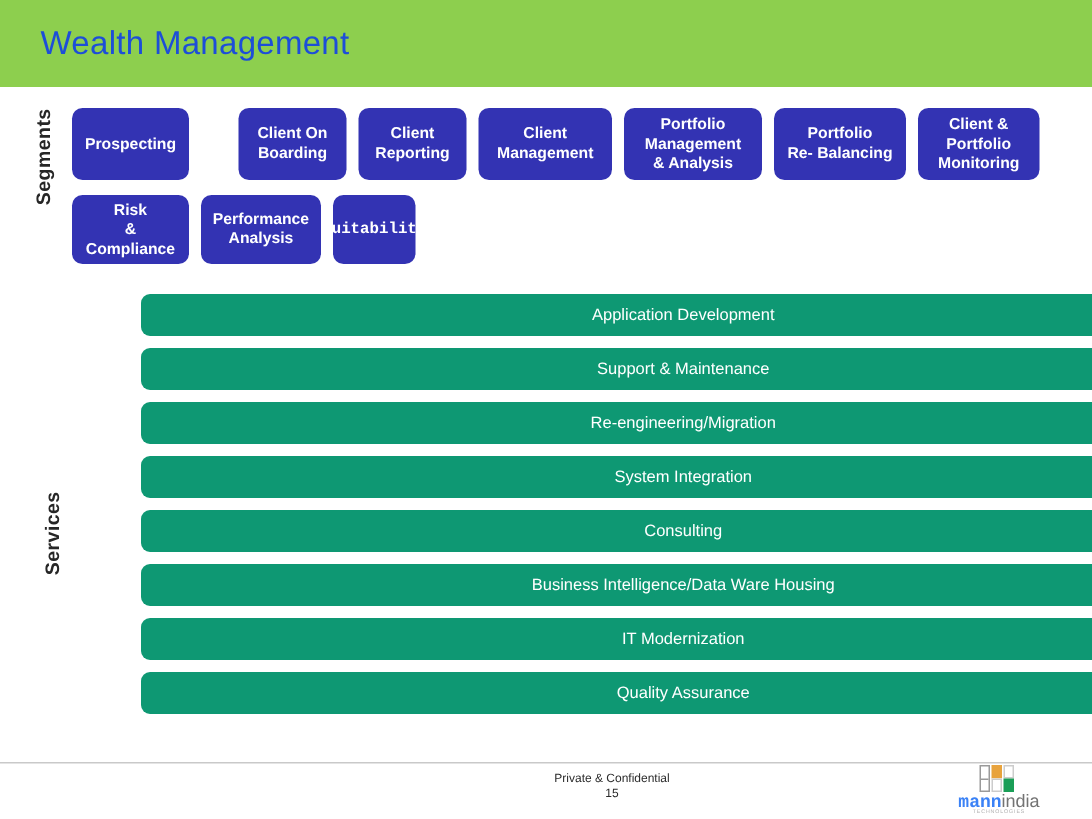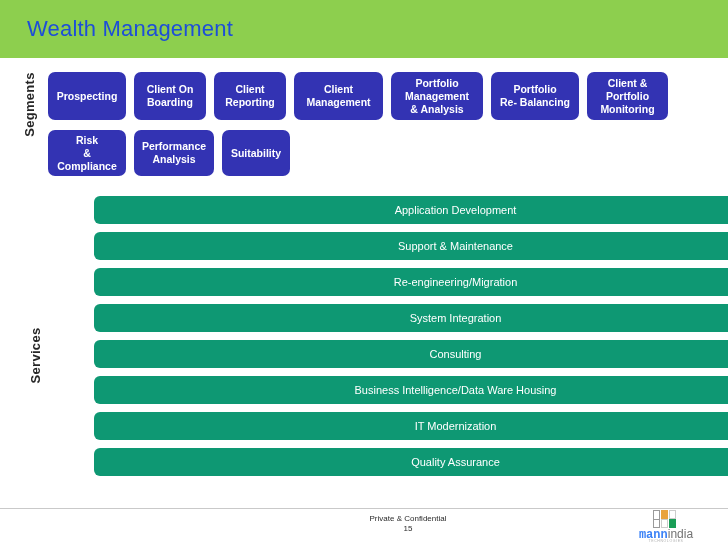--- a/index.html
+++ b/index.html
@@ -70,29 +70,29 @@
     text-align: center;
     box-sizing: border-box;
     padding: 2px 3px;
     margin-right: 8px;
     white-space: pre-line;
   }
   .seg-box.h1 { height: 48px; }
   .seg-box.h2 { height: 46px; }
 
   .w-prospecting  { width: 78px; }
-  .w-clientonb    { width: 72px; }
+  .w-clientonb    { width: 72px; margin-left: 25px; }
   .w-clientrep    { width: 72px; }
   .w-clientmgmt   { width: 89px; }
   .w-pmanalysis   { width: 92px; }
   .w-prebalance   { width: 88px; }
   .w-cpmonitor    { width: 81px; }
   .w-risk         { width: 78px; }
   .w-perfanalysis { width: 80px; }
-  .w-suitability  { width: 68px; }
+  .w-suitability  { width: 55px; font-family: Liberation Mono, monospace; }
 
   
   .services-label {
     position: absolute;
     left: -10px;
     top: 348px;
     width: 90px;
     text-align: center;
     transform: rotate(-90deg);
     font-size: 13px;

